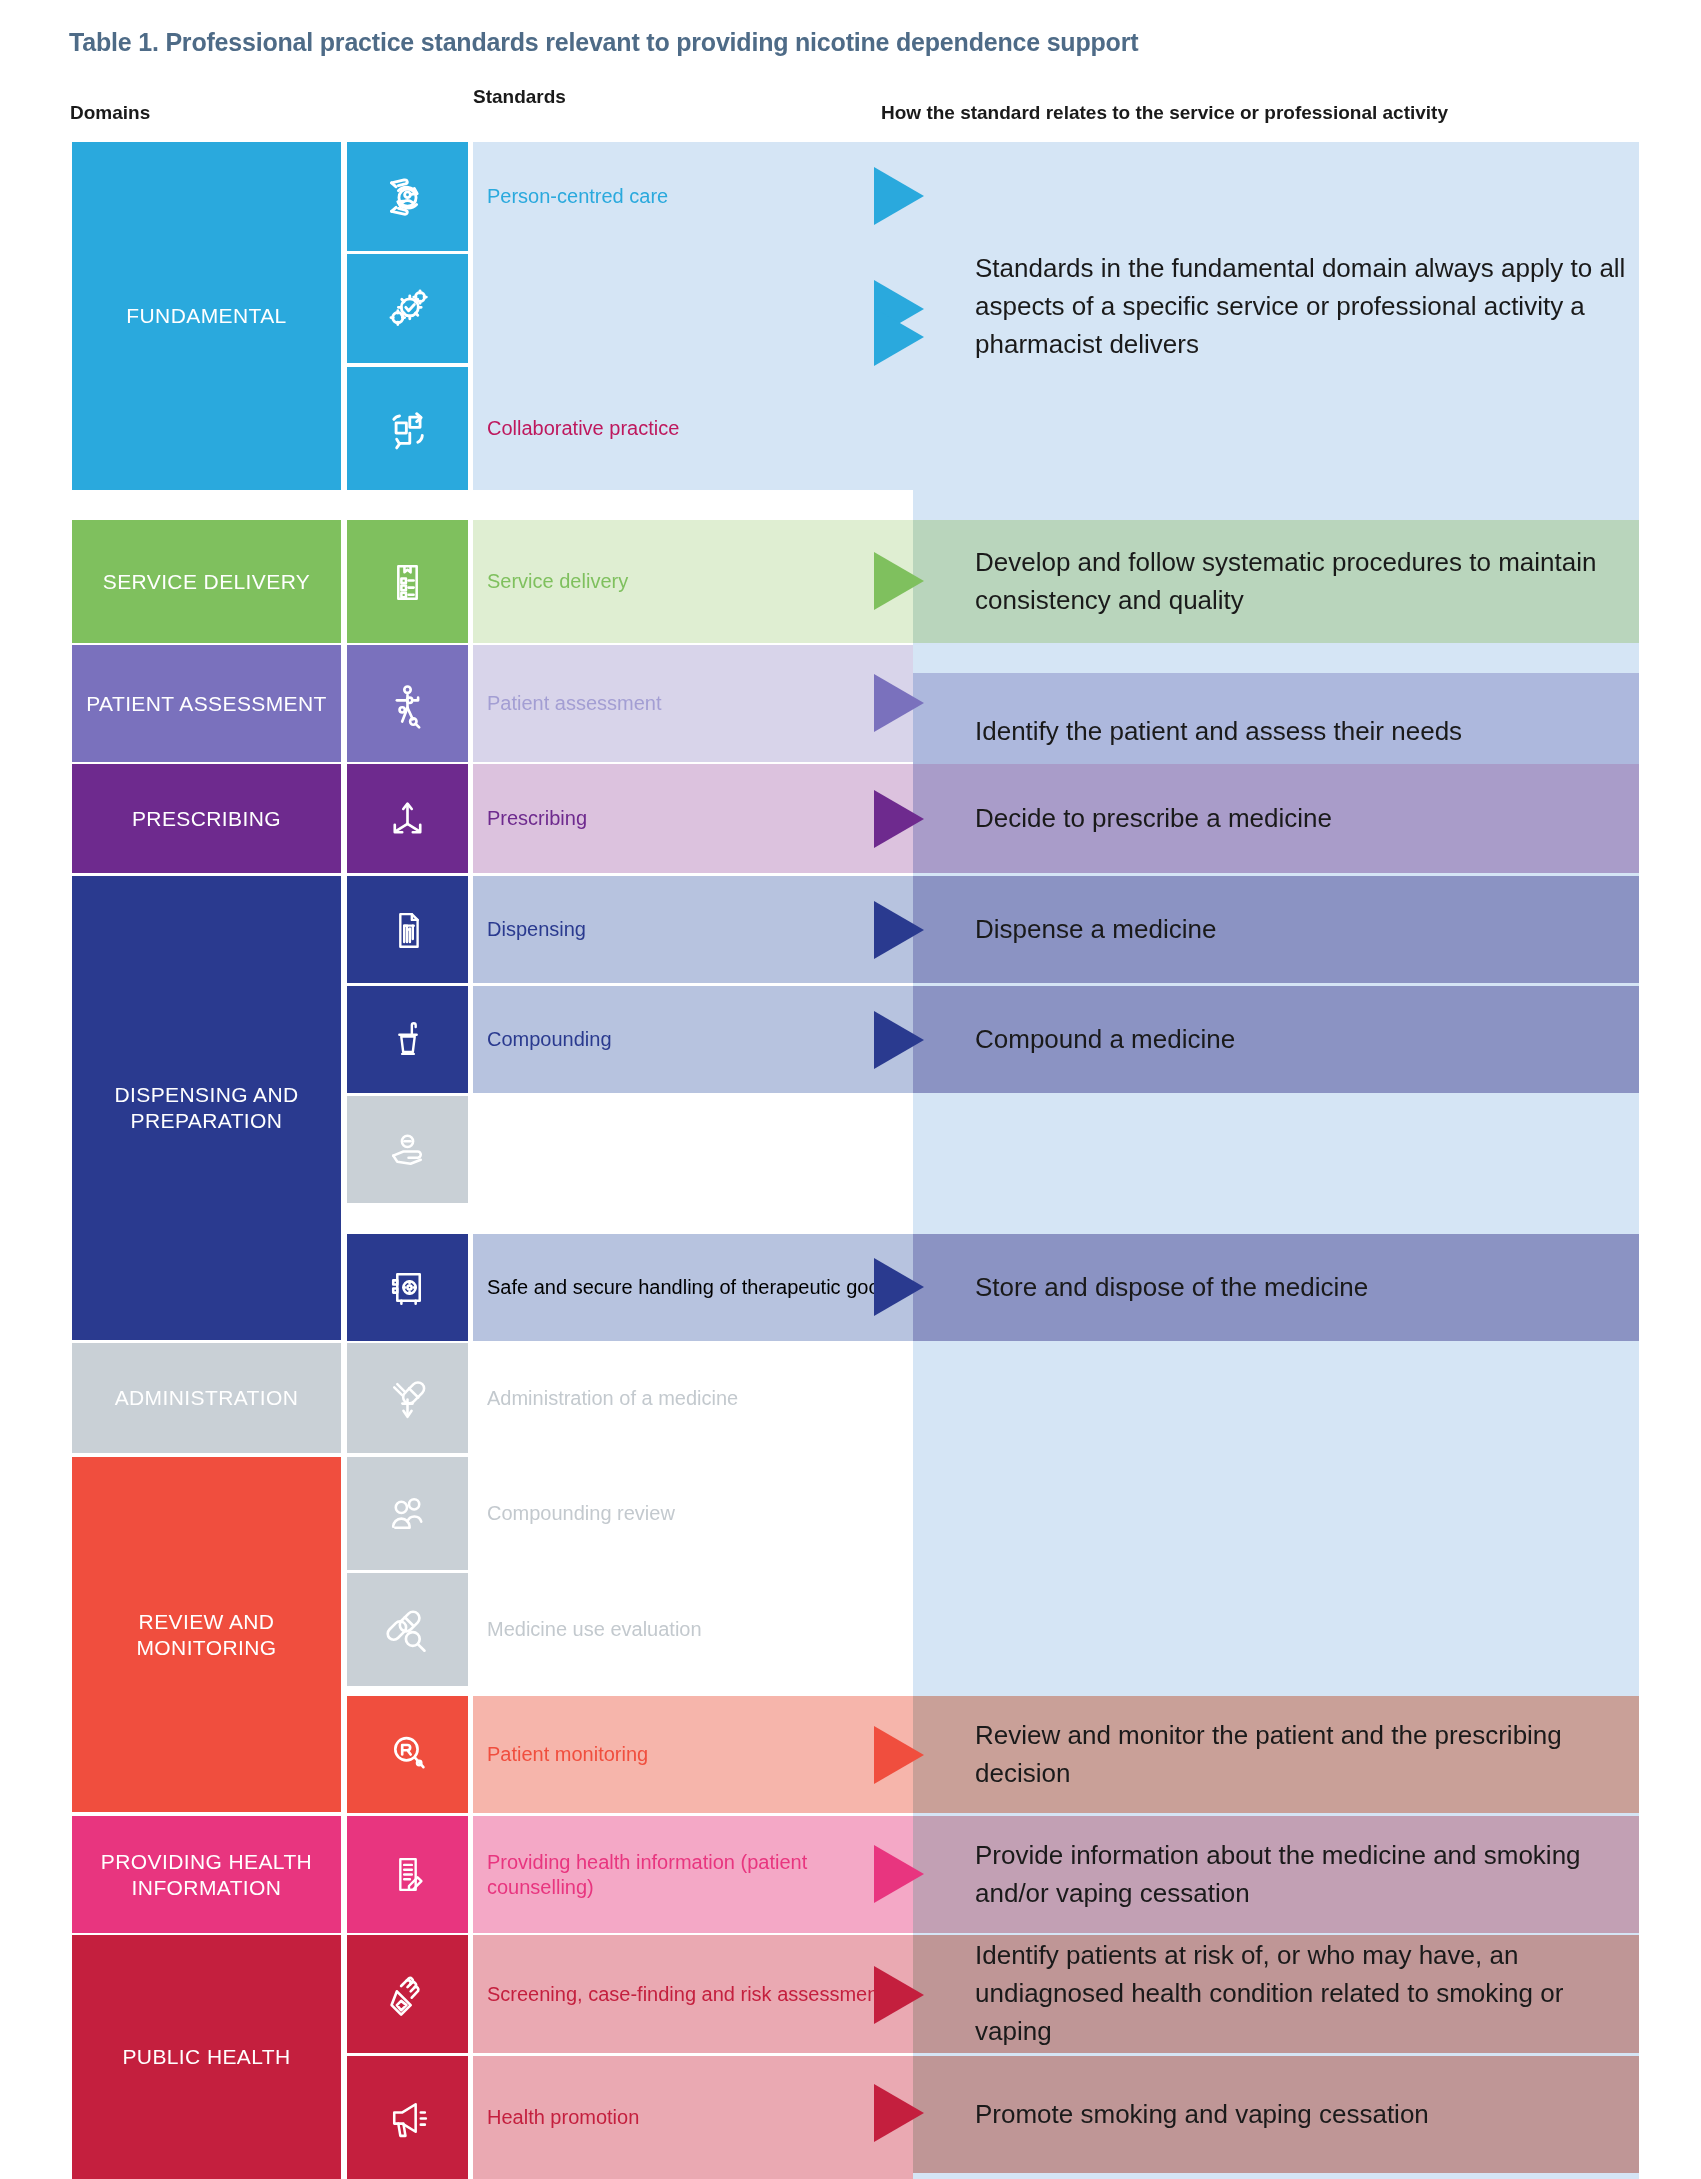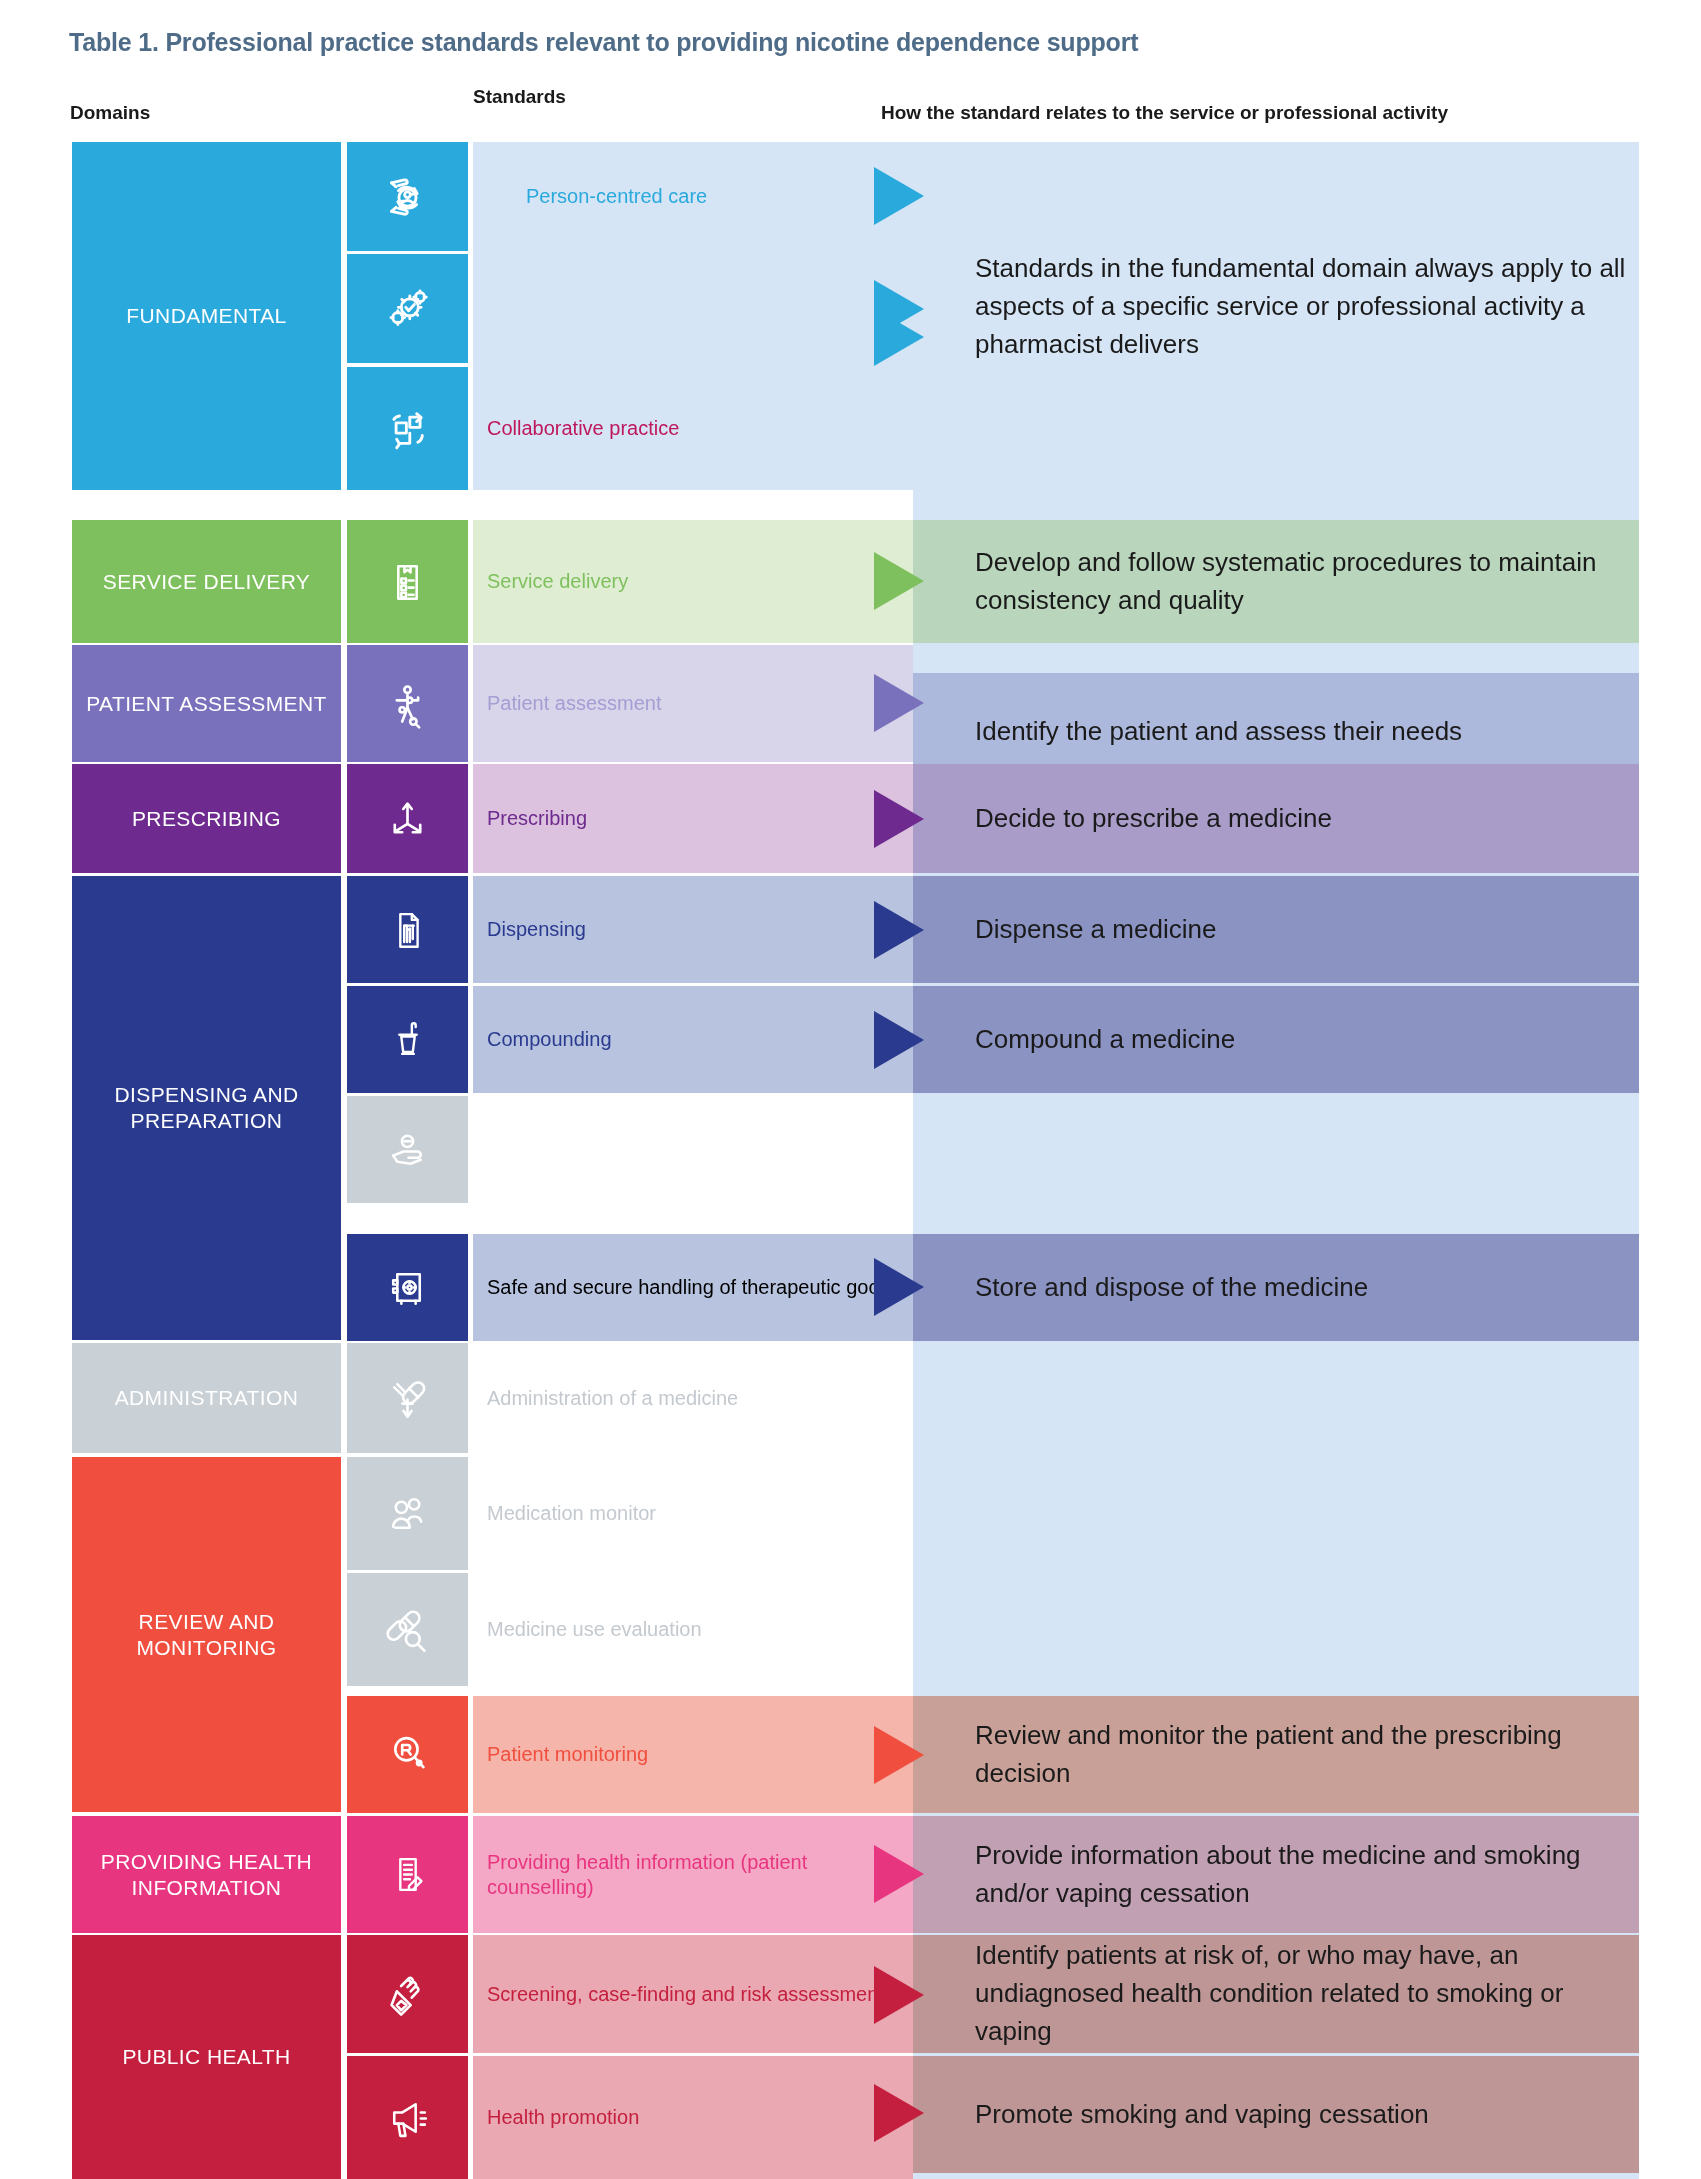--- a/index.html
+++ b/index.html
@@ -81,21 +81,21 @@
         <path d="M34 40 a20 20 0 0 1 32 4"></path>
             <path d="M62 36 L67 45 L57 46"></path>
         <path d="M66 64 a20 20 0 0 1 -32 -4"></path>
             <path d="M38 68 L33 59 L43 58"></path>
         <path d="M22 76 L44 81 C50 82 52 76 46 74 L34 71"></path>
             <path d="M22 76 L30 69"></path>
       </g>
         </svg>
     </span>
   </div>
-  <div class="std-cell" style="top:142px;height:109px;padding-left:39px;">
+  <div class="std-cell" style="top:142px;height:109px;">
     <span class="std-label" style="color:#2aa9dd;">Person-centred care</span>
   </div>
   <div class="arrow" style="top:167px;border-left-color:#2aa9dd;"></div>
 
   <div class="icon-cell" style="top:254px;height:109px;background:#2aa9dd;">
     <span>
       <svg width="57" height="57" viewBox="0 0 100 100">
           <g class="ic">
         <circle cx="54" cy="48" r="15"></circle>
             <path d="M47 48 L52 54 L62 43"></path>
@@ -327,21 +327,21 @@
         <circle cx="38" cy="38" r="11"></circle>
         <path d="M22 76 a16 16 0 0 1 32 0"></path>
         <circle cx="63" cy="32" r="10"></circle>
         <path d="M50 66 a14 14 0 0 1 27 0"></path>
         <path d="M26 78 L54 78"></path>
       </g>
         </svg>
     </span>
   </div>
   <div class="std-cell" style="top:1457px;height:113px;background:#ffffff;">
-    <span class="std-label" style="color:#c3c9ce;">Medication monitor</span>
+    <span class="std-label" style="color:#c3c9ce;">Compounding review</span>
   </div>
 
   <div class="icon-cell" style="top:1573px;height:113px;background:#c9d0d6;">
     <span>
       <svg width="55" height="53" viewBox="0 0 100 100">
           <g class="ic">
         <path d="M52 20 a12 12 0 0 1 17 17 L56 50 a12 12 0 0 1 -17 -17 Z"></path>
         <path d="M45 27 L61 43"></path>
         <path d="M28 38 a11 11 0 0 1 16 16 L32 66 a11 11 0 0 1 -16 -16 Z"></path>
         <circle cx="60" cy="68" r="13"></circle>

